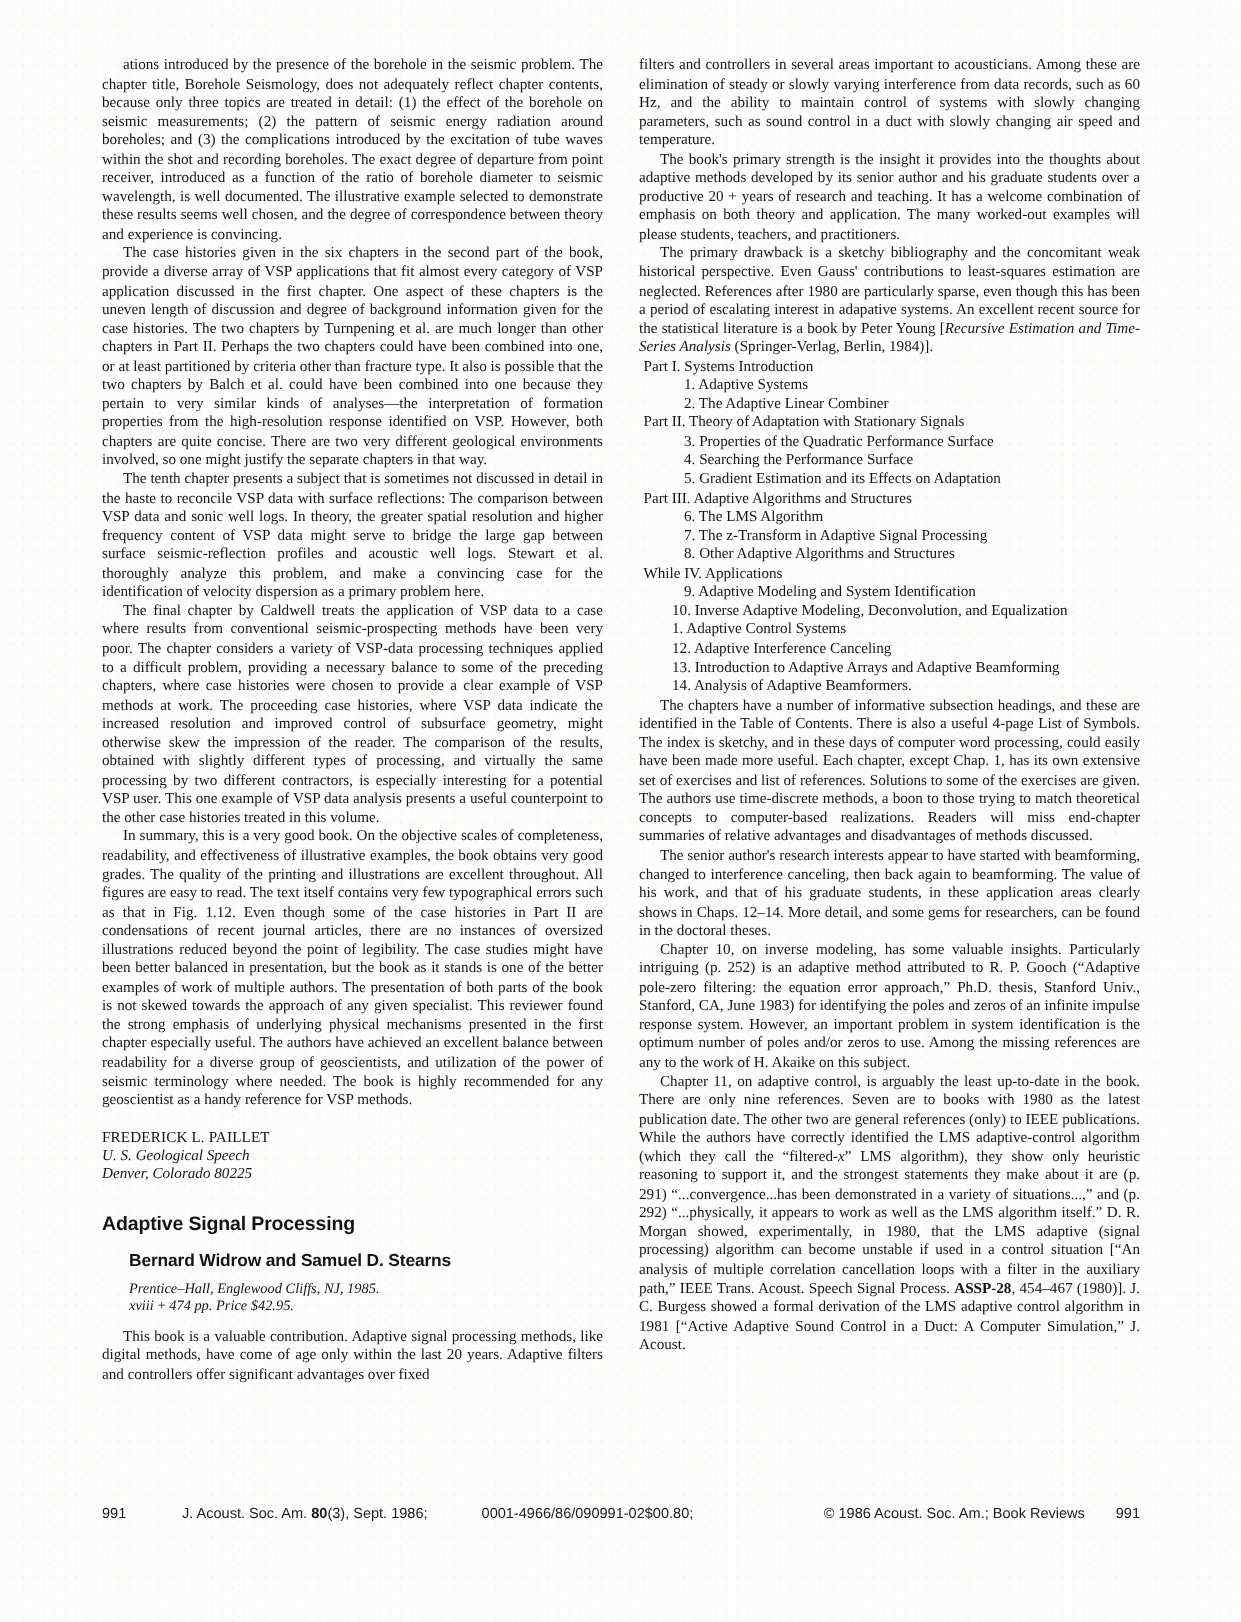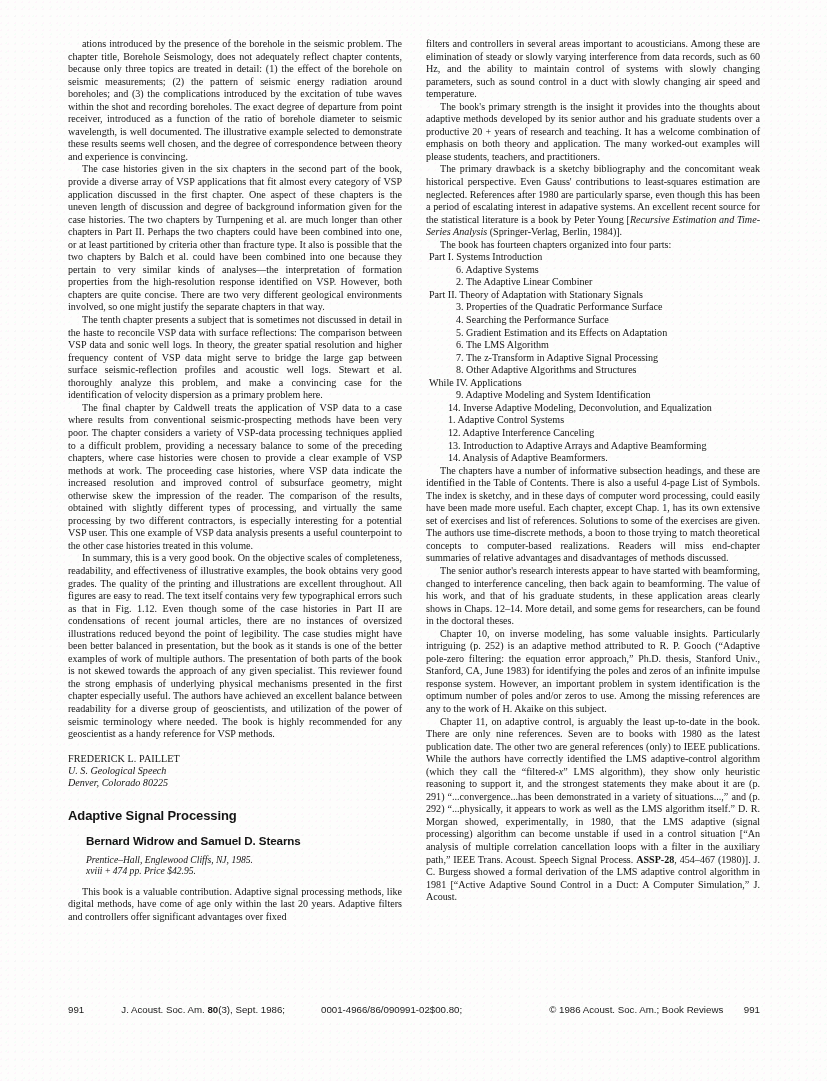--- a/index.html
+++ b/index.html
@@ -158,36 +158,36 @@
       <div class="body-gap"></div>
       <p>This book is a valuable contribution. Adaptive signal processing methods, like digital methods, have come of age only within the last 20 years. Adaptive filters and controllers offer significant advantages over fixed</p>
     </div>
 
     <div class="col">
       <p class="noindent">filters and controllers in several areas important to acousticians. Among these are elimination of steady or slowly varying interference from data records, such as 60 Hz, and the ability to maintain control of systems with slowly changing parameters, such as sound control in a duct with slowly changing air speed and temperature.</p>
       <p>The book's primary strength is the insight it provides into the thoughts about adaptive methods developed by its senior author and his graduate students over a productive 20 +  years of research and teaching. It has a welcome combination of emphasis on both theory and application. The many worked-out examples will please students, teachers, and practitioners.</p>
 
       <p><span>The primary drawback is a sketchy bibliography and the concomitant weak historical perspective. Even Gauss' contributions to least-squares estimation are neglected. References after 1980 are particularly sparse, even though this has been a period of escalating interest in adapative systems. An excellent recent source for the statistical literature is a book by Peter Young [</span><i>Recursive Estimation and Time-Series Analysis</i><span> (Springer-Verlag, Berlin, 1984)].</span></p>
 
-      <p>The book has fourteen chapters organized into four parts:</p>
 
       <ul class="toc">
         <li class="part">Part I. Systems Introduction</li>
-        <li class="chap">6. Adaptive Systems</li>
+        <li class="chap">1. Adaptive Systems</li>
         <li class="chap">2. The Adaptive Linear Combiner</li>
         <li class="part">Part II. Theory of Adaptation with Stationary Signals</li>
         <li class="chap">3. Properties of the Quadratic Performance Surface</li>
         <li class="chap">4. Searching the Performance Surface</li>
         <li class="chap">5. Gradient Estimation and its Effects on Adaptation</li>
+        <li class="part">Part III. Adaptive Algorithms and Structures</li>
         <li class="chap">6. The LMS Algorithm</li>
         <li class="chap">7. The z-Transform in Adaptive Signal Processing</li>
         <li class="chap">8. Other Adaptive Algorithms and Structures</li>
         <li class="part">While IV. Applications</li>
         <li class="chap">9. Adaptive Modeling and System Identification</li>
-        <li class="chap wide">14. Inverse Adaptive Modeling, Deconvolution, and Equalization</li>
+        <li class="chap wide">10. Inverse Adaptive Modeling, Deconvolution, and Equalization</li>
         <li class="chap wide">1. Adaptive Control Systems</li>
         <li class="chap wide">12. Adaptive Interference Canceling</li>
         <li class="chap wide">13. Introduction to Adaptive Arrays and Adaptive Beamforming</li>
         <li class="chap wide">14. Analysis of Adaptive Beamformers.</li>
       </ul>
 
       <p>The chapters have a number of informative subsection headings, and these are identified in the Table of Contents. There is also a useful 4-page List of Symbols. The index is sketchy, and in these days of computer word processing, could easily have been made more useful. Each chapter, except Chap. 1, has its own extensive set of exercises and list of references. Solutions to some of the exercises are given. The authors use time-discrete methods, a boon to those trying to match theoretical concepts to computer-based realizations. Readers will miss end-chapter summaries of relative advantages and disadvantages of methods discussed.</p>
       <p>The senior author's research interests appear to have started with beamforming, changed to interference canceling, then back again to beamforming. The value of his work, and that of his graduate students, in these application areas clearly shows in Chaps. 12–14. More detail, and some gems for researchers, can be found in the doctoral theses.</p>
       <p>Chapter 10, on inverse modeling, has some valuable insights. Particularly intriguing (p. 252) is an adaptive method attributed to R. P. Gooch (“Adaptive pole-zero filtering: the equation error approach,” Ph.D. thesis, Stanford Univ., Stanford, CA, June 1983) for identifying the poles and zeros of an infinite impulse response system. However, an important problem in system identification is the optimum number of poles and/or zeros to use. Among the missing references are any to the work of H. Akaike on this subject.</p>
 

